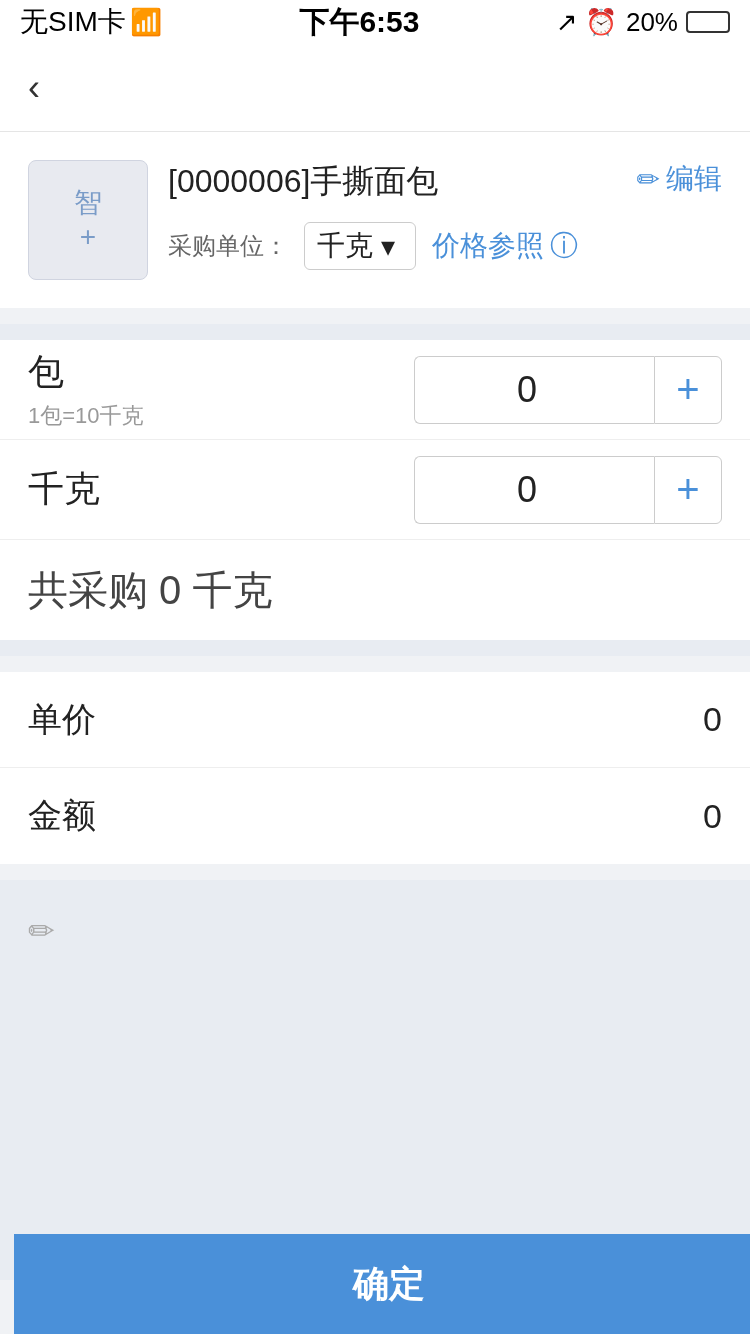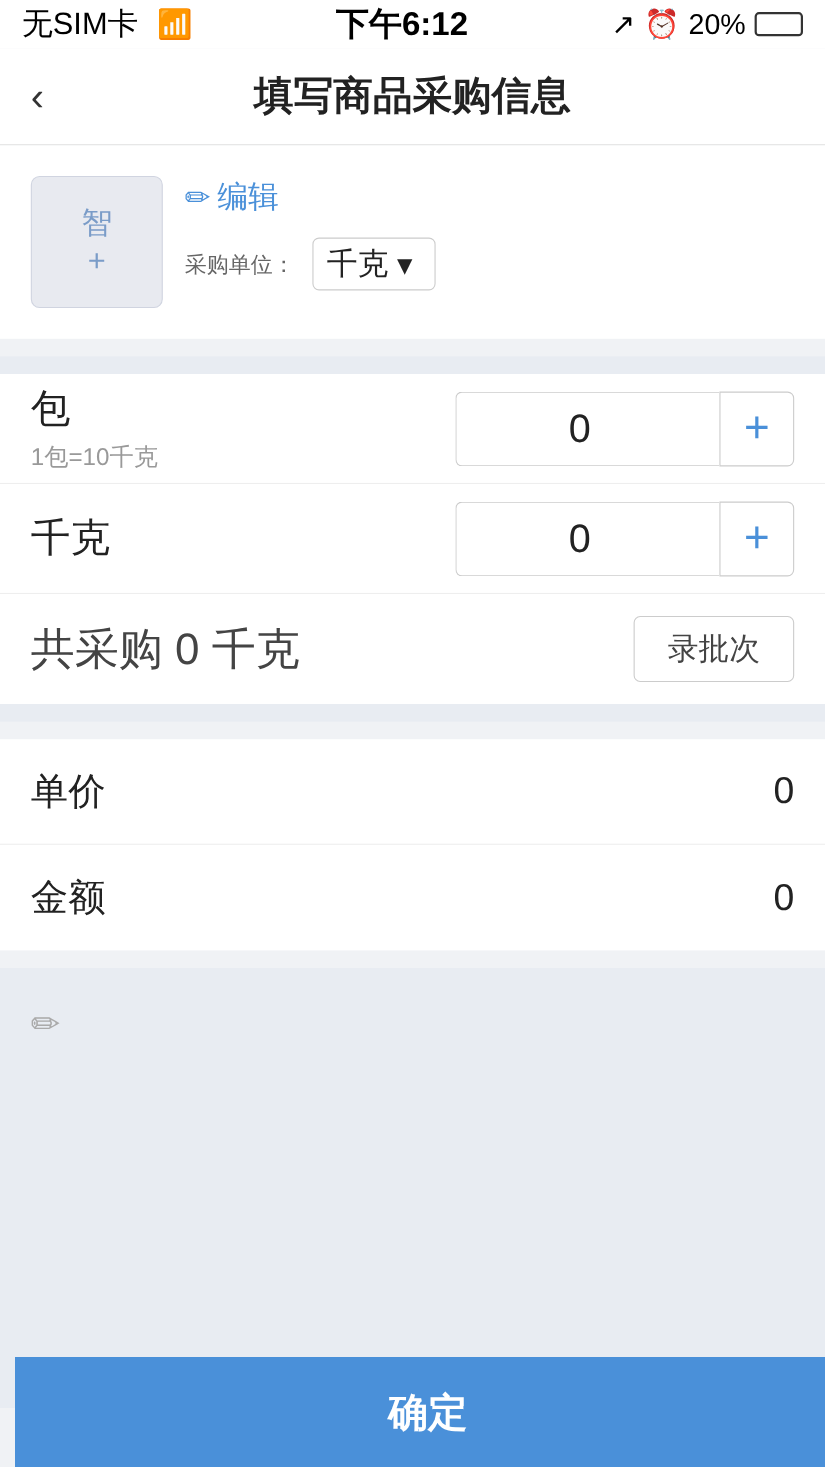--- a/index.html
+++ b/index.html
@@ -20,21 +20,21 @@
       display: flex;
       align-items: center;
       justify-content: space-between;
       padding: 0 20px;
       font-size: 28px;
       font-weight: 500;
     }
     .status-left {
       display: flex;
       align-items: center;
-      gap: 17px;
+      gap: 5px;
       font-size: 28px;
     }
     .status-center {
       font-size: 30px;
       font-weight: 600;
     }
     .status-right {
       display: flex;
       align-items: center;
       gap: 8px;
@@ -129,21 +129,21 @@
       gap: 6px;
       cursor: pointer;
       white-space: nowrap;
     }
     .product-unit-row {
       display: flex;
       align-items: center;
       gap: 16px;
     }
     .unit-label {
-      font-size: 20px;
+      font-size: 24px;
       color: #666;
     }
     .unit-dropdown {
       border: 1px solid #ccc;
       border-radius: 6px;
       padding: 4px 20px 4px 12px;
       font-size: 28px;
       color: #222;
       position: relative;
       display: flex;
@@ -325,56 +325,60 @@
     }
   </style>
 </head>
 <body>
 
 <div class="status-bar">
   <div class="status-left">
     <span>无SIM卡</span>
     <span class="wifi-icon">📶</span>
   </div>
-  <div class="status-center">下午6:12</div>
+  <div class="status-center">下午6:53</div>
   <div class="status-right">
     <span>↗</span>
     <span>⏰</span>
     <span>20%</span>
     <span class="battery-body">
       <span class="battery-fill"></span>
     </span>
   </div>
 </div>
 
 <div class="nav-bar">
   <span class="nav-back">‹</span>
-  <span class="nav-title">填写商品采购信息</span>
 </div>
 
 <div class="product-card">
   <div class="product-image">
     <div class="product-image-logo">
       <div>智</div>
       <div>+</div>
     </div>
   </div>
   <div class="product-info">
     <div class="product-header">
+      <span class="product-name">[0000006]手撕面包</span>
       <span class="edit-btn">
         <span>✏</span>
         <span>编辑</span>
       </span>
     </div>
     <div class="product-unit-row">
       <span class="unit-label">采购单位：</span>
       <span class="unit-dropdown">
         <span>千克</span>
         <span>▾</span>
       </span>
+      <span class="price-ref">
+        <span>价格参照</span>
+        <span>ⓘ</span>
+      </span>
     </div>
   </div>
 </div>
 
 <div class="section-divider"></div>
 
 <div class="input-section">
 
   <div class="input-row">
     <div class="input-row-label">
@@ -393,21 +397,20 @@
     </div>
     <div class="input-row-right">
       <input class="qty-input" type="number" value="0" style="">
       <button class="qty-plus-btn">+</button>
     </div>
   </div>
 </div>
 
 <div class="total-row">
   <span class="total-text">共采购 0 千克</span>
-  <button class="batch-btn">录批次</button>
 </div>
 
 <div class="section-divider"></div>
 
 <div class="price-section">
   <div class="price-row">
     <span class="price-row-label">单价</span>
     <span class="price-row-value">0</span>
   </div>
   <div class="price-row">

